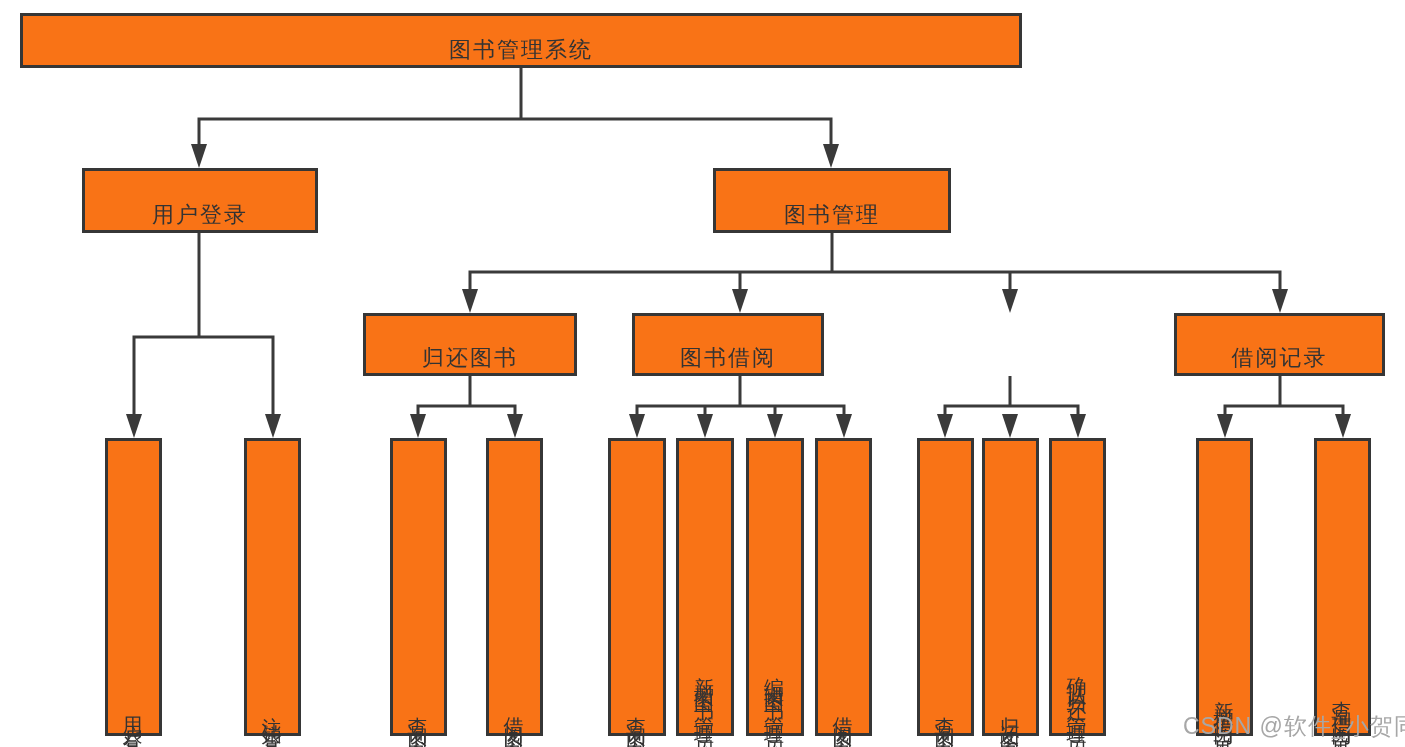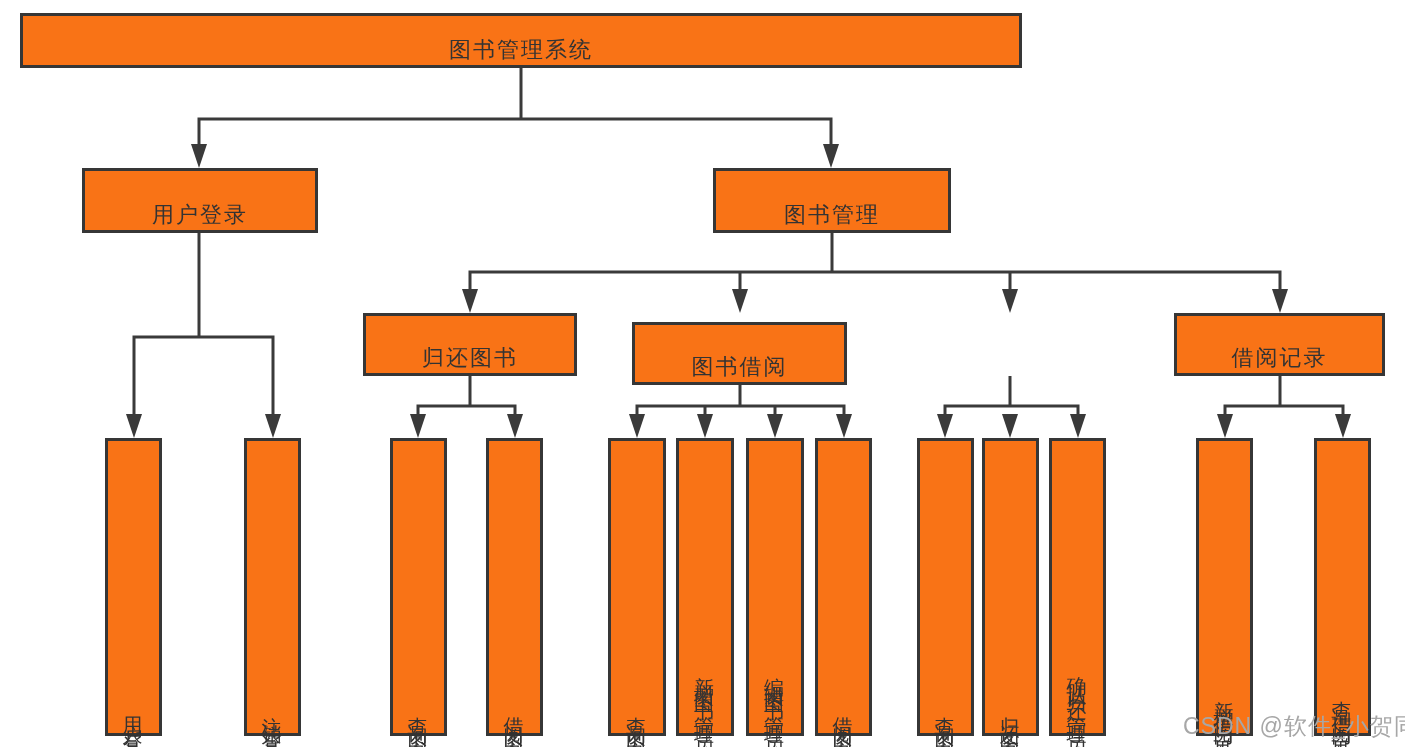--- a/index.html
+++ b/index.html
@@ -92,21 +92,21 @@
   <div class="box h" style="left:82px;top:168px;width:236px;height:65px">
     <span>用户登录</span>
   </div>
   <div class="box h" style="left:713px;top:168px;width:238px;height:65px">
     <span>图书管理</span>
   </div>
 
   <div class="box h" style="left:363px;top:313px;width:214px;height:63px">
     <span>归还图书</span>
   </div>
-  <div class="box h" style="left:632px;top:322px;width:215px;height:63px">
+  <div class="box h" style="left:632px;top:313px;width:192px;height:63px">
     <span>图书借阅</span>
   </div>
   <div class="box h" style="left:1174px;top:313px;width:211px;height:63px">
     <span>借阅记录</span>
   </div>
 
   <div class="box leaf" style="left:105px;top:438px;width:57px;height:298px">
     <span class="v">用户登录</span>
   </div>
   <div class="box leaf" style="left:244px;top:438px;width:57px;height:298px">

